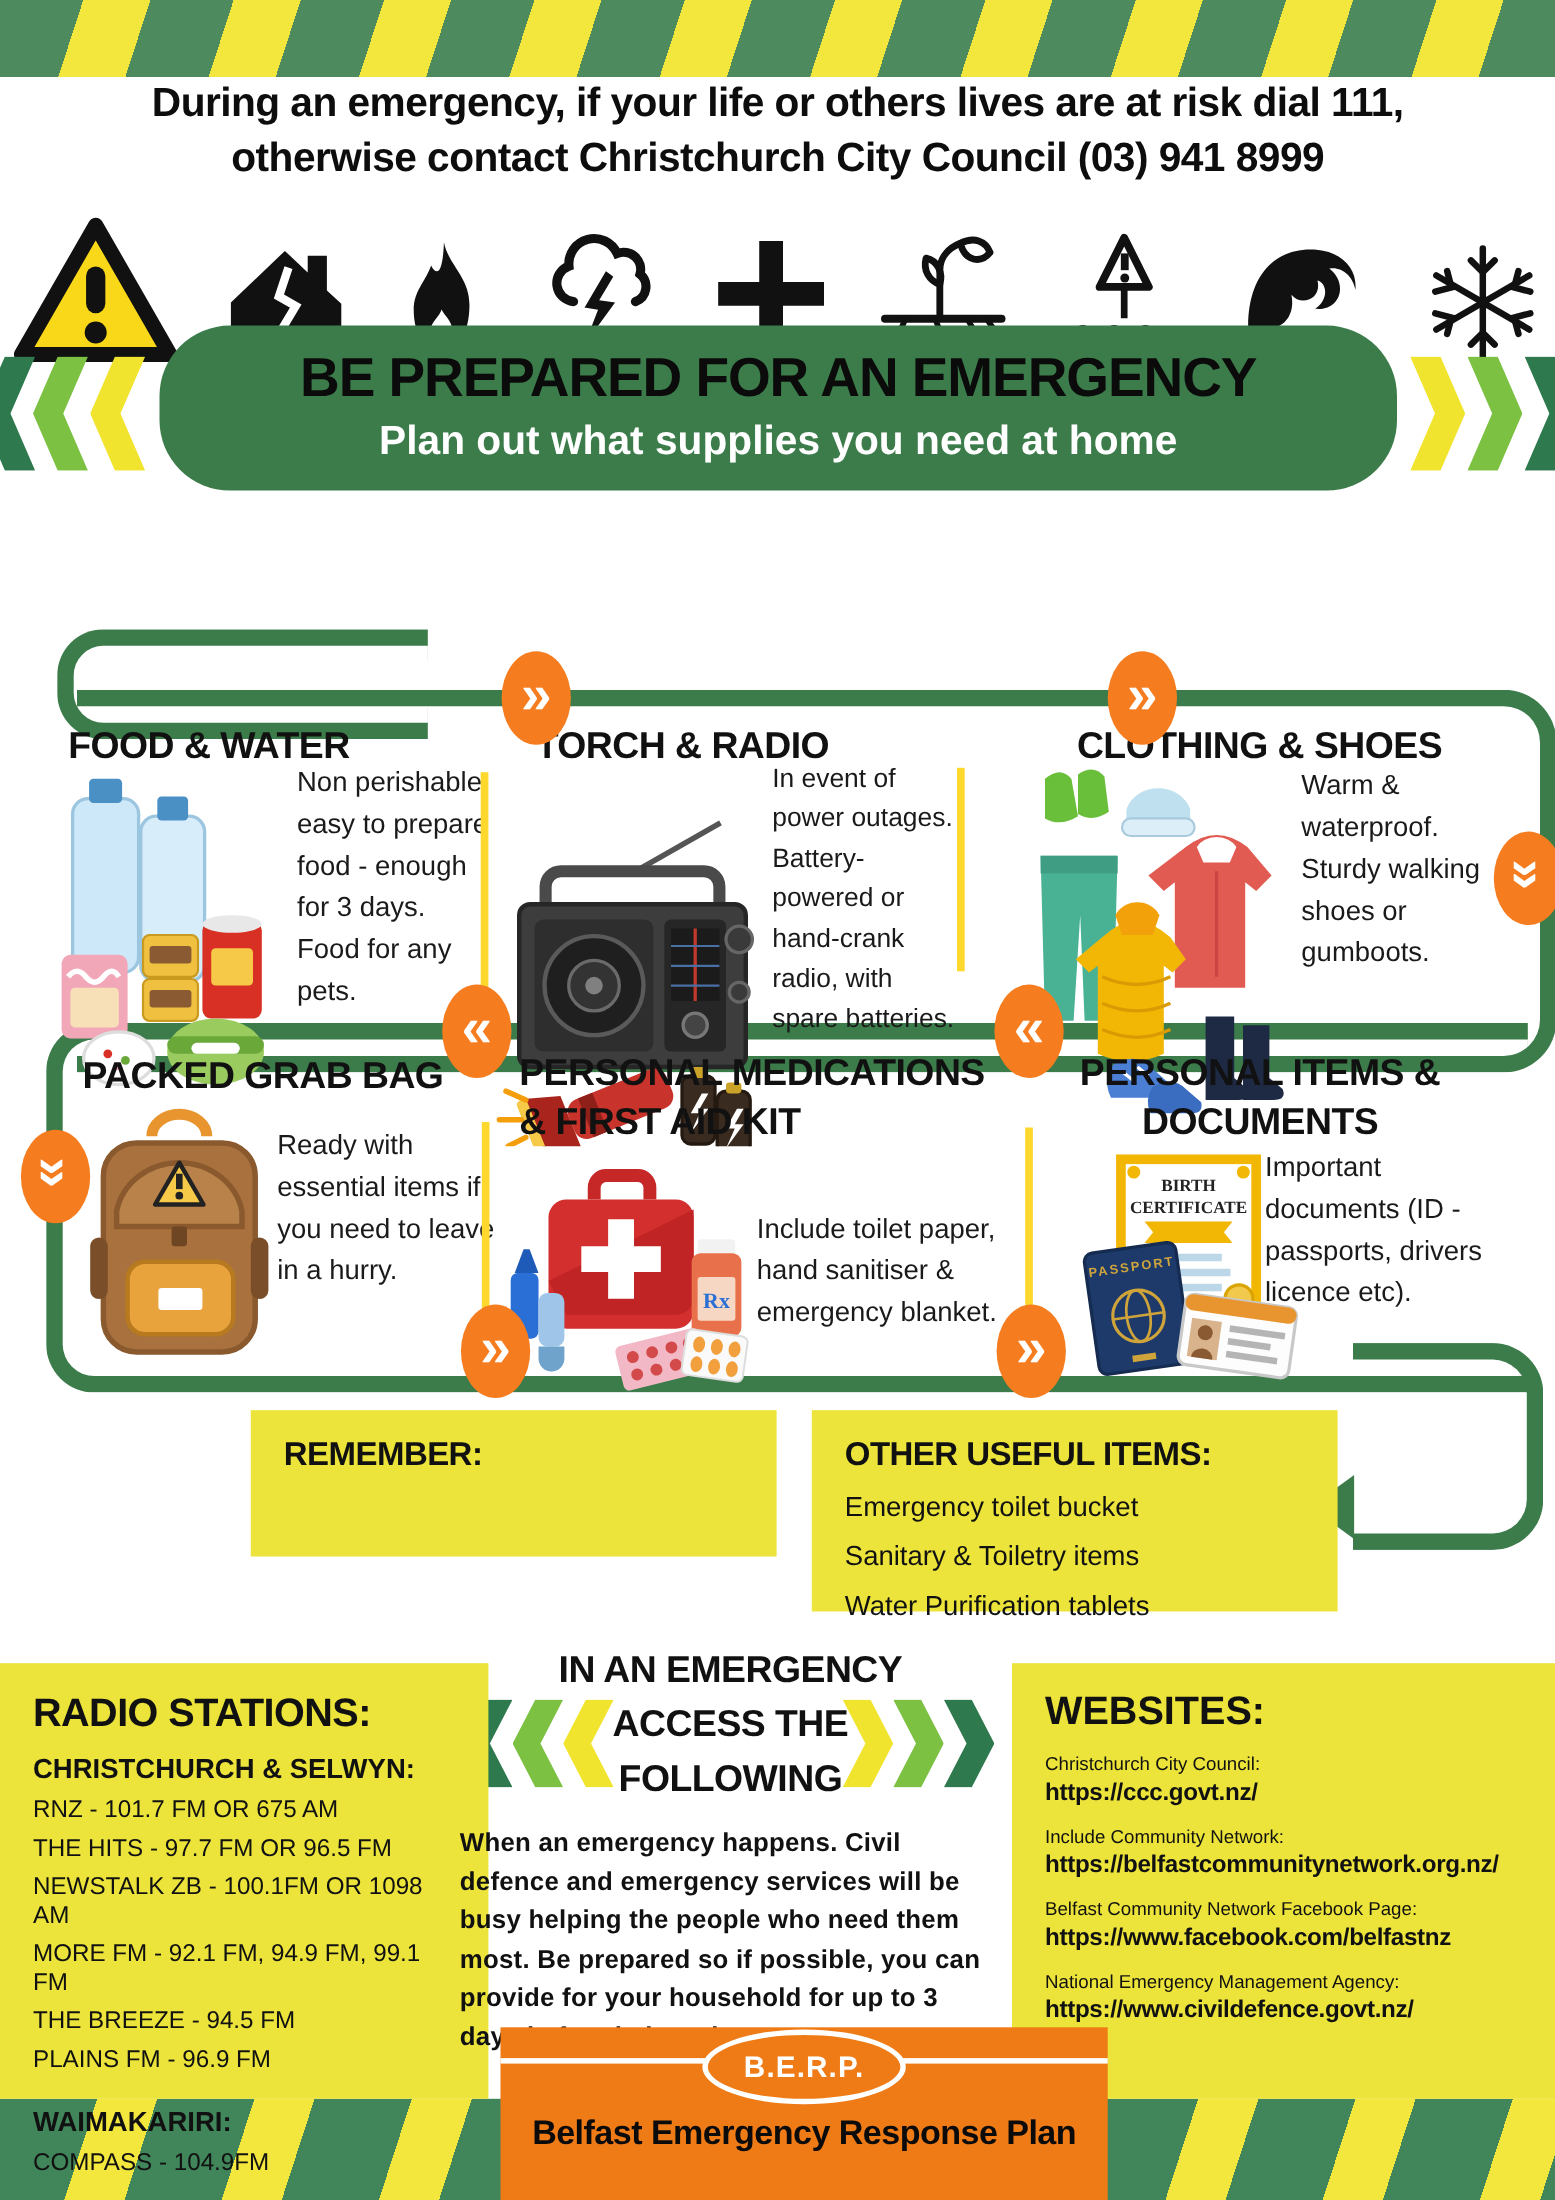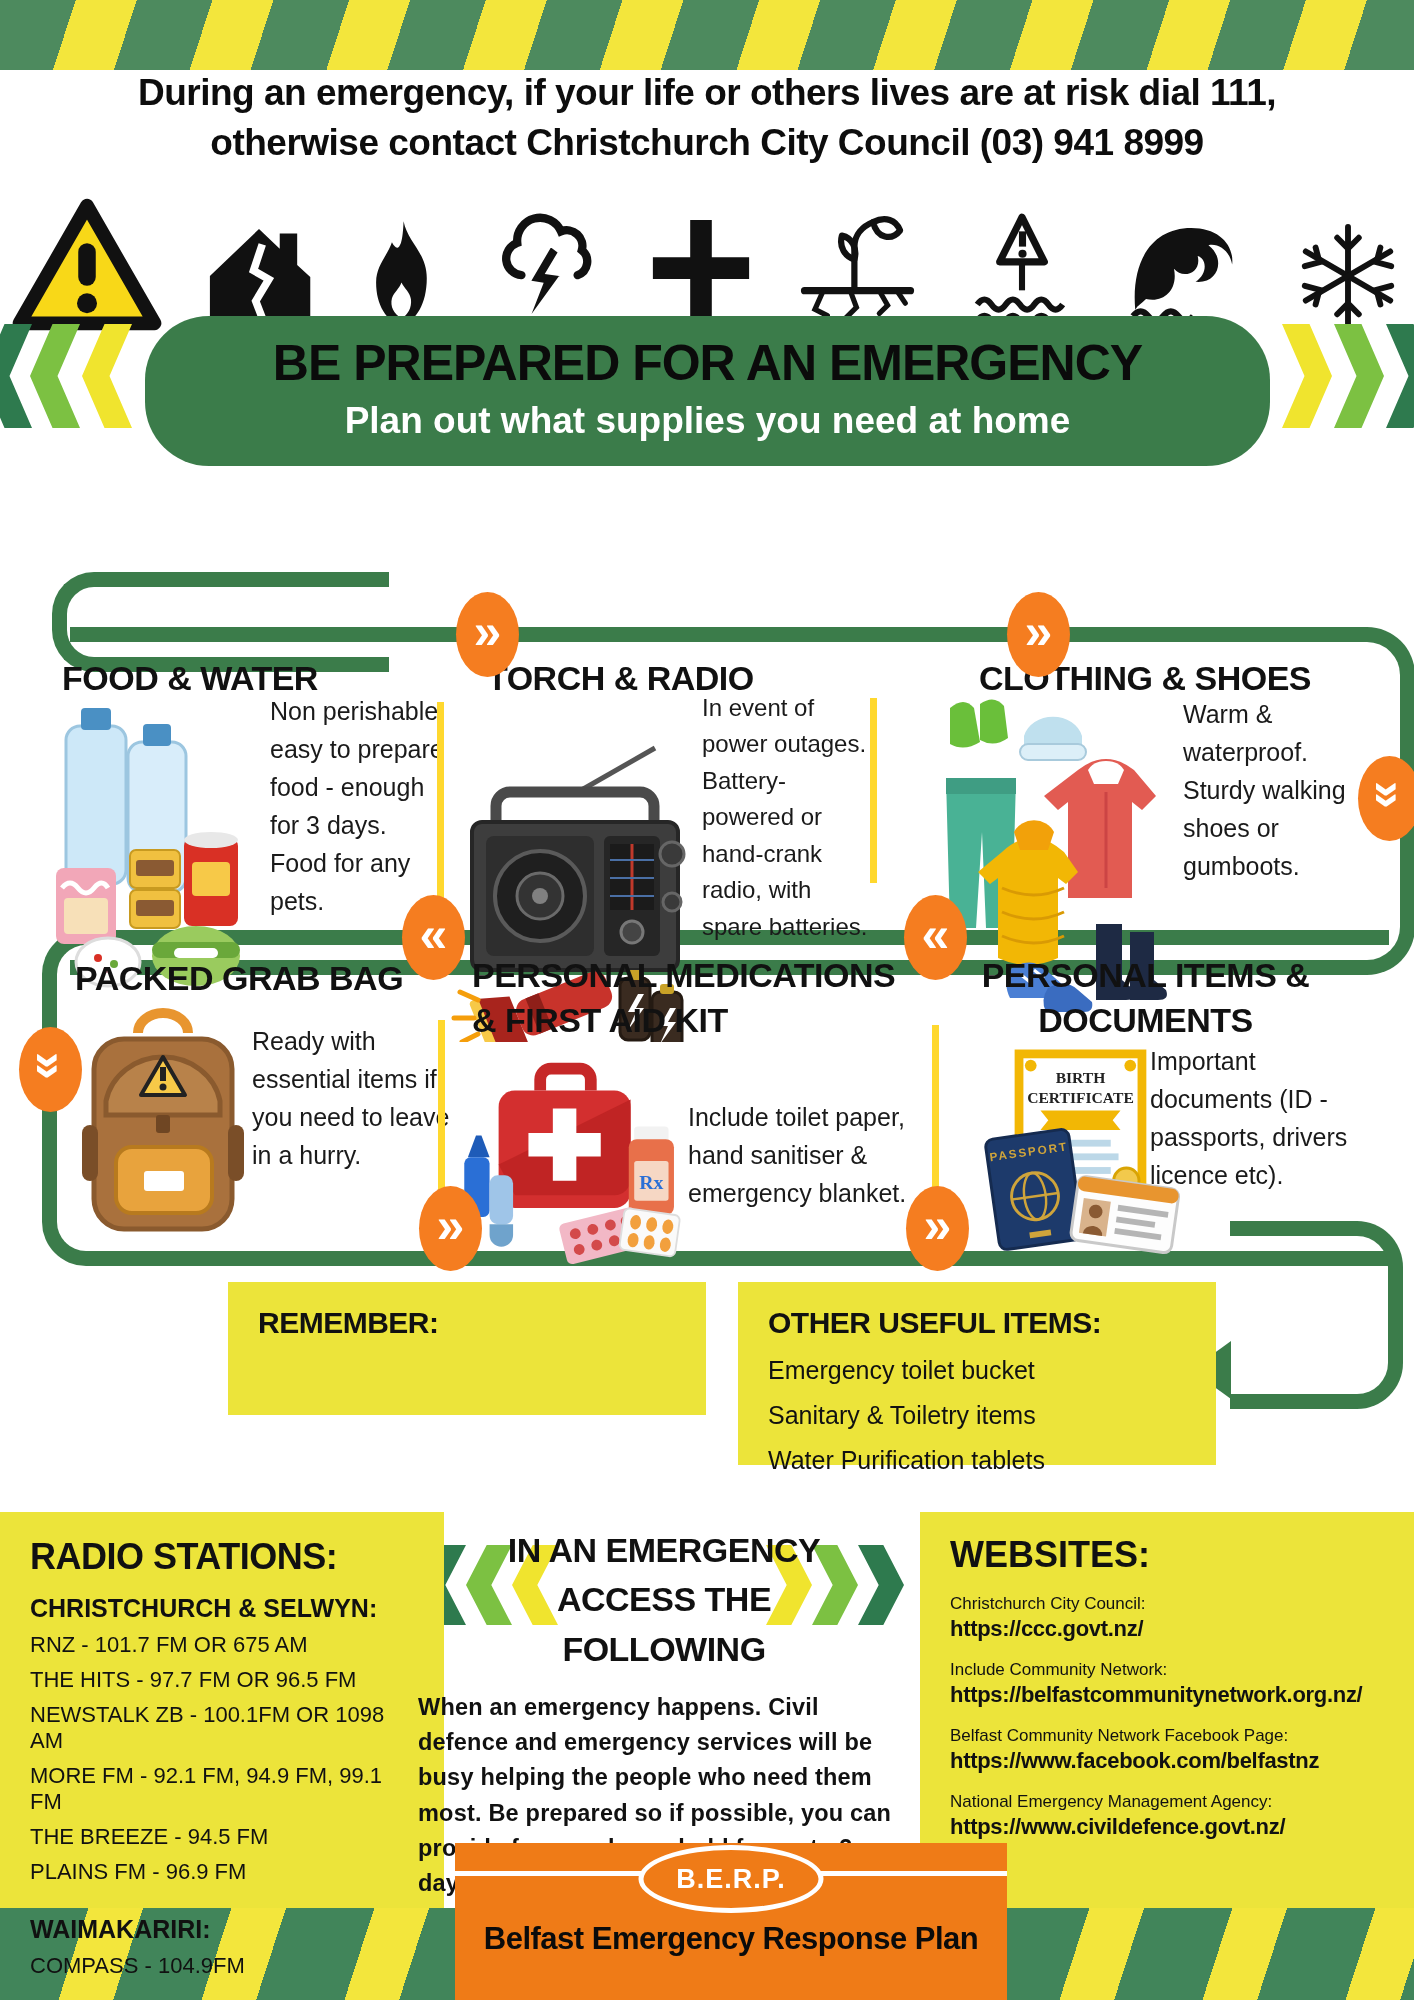--- a/index.html
+++ b/index.html
@@ -16,21 +16,21 @@
     background:repeating-linear-gradient(108deg,#41855a 0 84px,var(--yel) 84px 136px);z-index:0;}
 
   .headline{position:absolute;left:0;top:68px;width:1414px;text-align:center;
     font-size:37px;font-weight:700;letter-spacing:-0.5px;line-height:1.35;color:#0d0d0d;}
 
   .icons-row{position:absolute;left:12px;top:194px;width:1390px;height:146px;
     display:flex;justify-content:space-between;align-items:flex-end;}
   .icons-row span{display:block;}
 
   .banner{position:absolute;left:145px;top:296px;width:1125px;height:150px;background:var(--green);
-    border-radius:64px;text-align:center;z-index:2;margin-top:20px;}
+    border-radius:64px;text-align:center;z-index:2;}
   .banner-title{margin-top:18px;font-size:50px;font-weight:700;letter-spacing:-1px;color:#0b0b0b;}
   .banner-sub{margin-top:8px;font-size:37px;font-weight:700;color:#fff;}
   .chev{position:absolute;width:50px;height:104px;
     clip-path:polygon(0 0,55% 0,100% 50%,55% 100%,0 100%,45% 50%);}
   .chev.left{transform:scaleX(-1);}
   .chev.small{width:46px;height:80px;}
   .c-dark{background:var(--dark-chev);} .c-light{background:var(--light-chev);} .c-yel{background:#f0e42e;}
 
   .road{position:absolute;border:0 solid var(--green);z-index:1;}
   .road-l1{left:52px;top:572px;width:322px;height:70px;border-top-width:15px;border-left-width:15px;
@@ -60,21 +60,21 @@
   .info-title{font-size:30px;font-weight:700;letter-spacing:-0.5px;}
   .info-text{margin-top:14px;font-size:25px;line-height:1.6;font-weight:500;}
   .info-item{margin-top:16px;font-size:25px;font-weight:500;}
 
   .radio-box{left:0;top:1512px;width:444px;height:396px;}
   .radio-title{font-size:36px;font-weight:700;letter-spacing:-0.5px;}
   .radio-group{margin-top:16px;font-size:25px;font-weight:700;}
   .radio-line{margin-top:9px;font-size:22px;font-weight:500;}
 
   .mid-col{position:absolute;left:418px;top:1494px;width:492px;z-index:2;}
-  .mid-head{ text-align:center;font-size:34px;font-weight:700;line-height:1.45;letter-spacing:-0.5px;margin-top:32px;}
+  .mid-head{ text-align:center;font-size:34px;font-weight:700;line-height:1.45;letter-spacing:-0.5px;}
   .mid-body{margin-top:16px;font-size:23.5px;font-weight:700;line-height:1.5;letter-spacing:0.2px;}
 
   .berp-box{position:absolute;left:455px;top:1843px;width:552px;height:157px;background:var(--berp);z-index:3;text-align:center;}
   .berp-line{position:absolute;left:0;top:28px;width:100%;height:5px;background:#fff;}
   .berp-oval{position:absolute;left:50%;top:2px;transform:translateX(-50%);width:175px;height:58px;
     border:5px solid #fff;border-radius:50%;background:var(--berp);display:flex;align-items:center;justify-content:center;
     color:#fff;font-size:27px;font-weight:700;letter-spacing:1px;text-align:right;}
   .berp-name{position:absolute;left:0;top:78px;width:100%;font-size:31px;font-weight:700;letter-spacing:-0.5px;color:#0b0b0b;}
 
   .web-box{left:920px;top:1512px;width:494px;height:396px;padding:22px 30px;}

